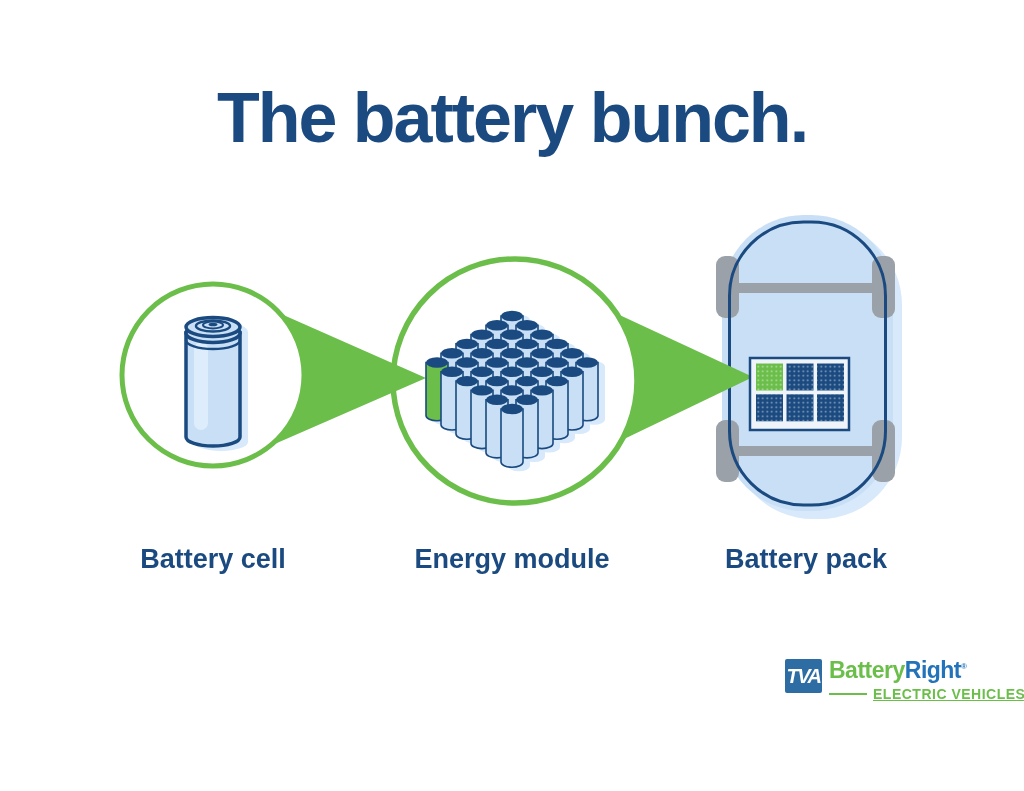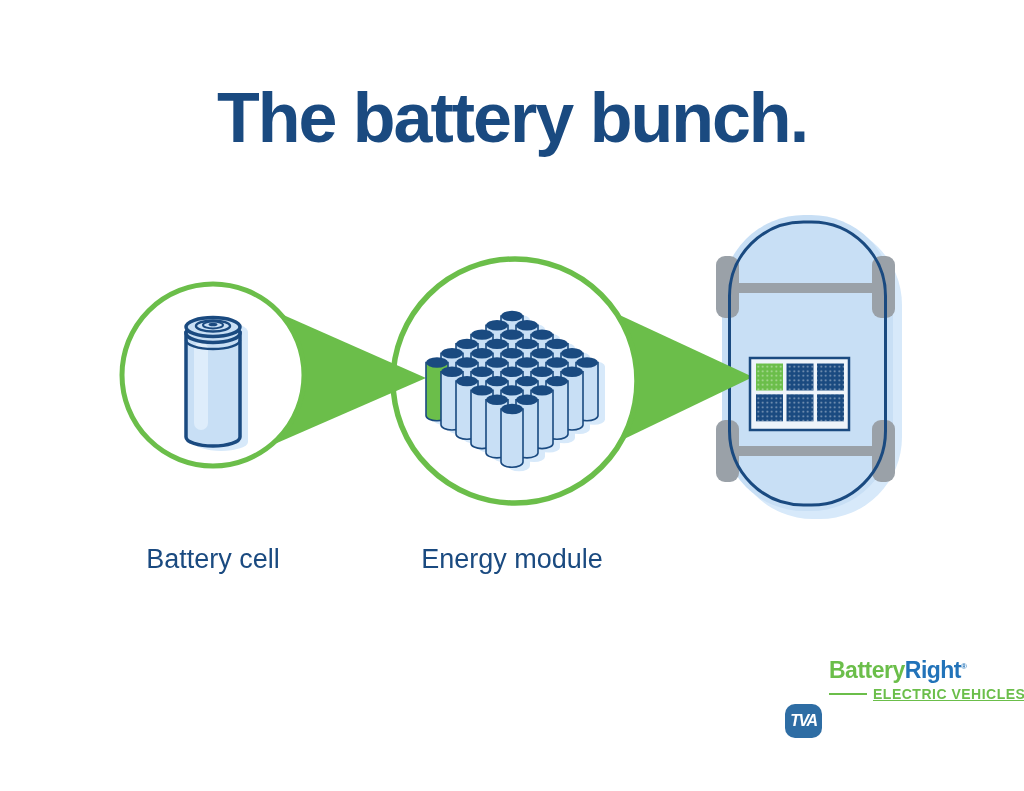--- a/index.html
+++ b/index.html
@@ -7,40 +7,40 @@
     --highlight-blue:#deedfb; --gray:#9aa1a8; --pack-bg:#eef4fa; --logo-blue:#2e6da4;
     --brand-blue:#2273b9; --white:#ffffff;
   }
   *{margin:0;padding:0;box-sizing:border-box;}
   body{background:#e8e8e8;font-family:"Liberation Sans",sans-serif;}
   .canvas{position:relative;width:1024px;height:791px;background:#ffffff;overflow:hidden;}
   .title{position:absolute;top:78px;left:0;width:100%;text-align:center;
          font-size:70px;font-weight:700;letter-spacing:-2px;color:var(--navy);}
   .stage{position:absolute;left:0;top:0;width:1024px;height:791px;}
   .item-label{position:absolute;top:544px;transform:translateX(-50%);
-              font-size:27px;font-weight:400;color:var(--navy);white-space:nowrap;}
+              font-size:27px;font-weight:700;color:var(--navy);white-space:nowrap;}
   .label-cell{left:213px;} .label-module{left:512px;} .label-pack{left:806px;}
 
   
   .magnifier{fill:#ffffff;stroke:var(--green);}
   .wedge{fill:var(--green);}
   .cyl-body{fill:var(--light-blue);stroke:var(--navy);}
   .cyl-top{fill:var(--navy);}
   .shadow{fill:var(--shadow-blue);}
   .car-body{fill:var(--light-blue);}
   .car-outline{fill:none;stroke:var(--navy);stroke-width:3;}
   .wheel{fill:var(--gray);}
   .axle{fill:var(--gray);}
   .pack-border{fill:var(--pack-bg);stroke:var(--navy);stroke-width:2.5;}
 
   
   .logo{position:absolute;top:659px;left:785px;display:flex;align-items:flex-start;gap:7px;}
-  .tva-box{width:37px;height:34px;background:var(--logo-blue);border-radius:10px;
+  .tva-box{width:37px;height:34px;background:var(--logo-blue);border-radius:2px;
            display:flex;align-items:center;justify-content:center;
-           color:#ffffff;font-weight:700;font-size:16px;letter-spacing:-1.5px;font-style:italic;margin-top:45px;}
+           color:#ffffff;font-weight:700;font-size:20px;letter-spacing:-1.5px;font-style:italic;}
   .brand-col{display:flex;flex-direction:column;}
   .brand-line{font-size:23px;font-weight:700;letter-spacing:-0.5px;line-height:1;white-space:nowrap;}
   .brand-energy{color:var(--green);}
   .brand-right{color:var(--brand-blue);}
   .brand-reg{font-size:8px;vertical-align:super;color:var(--brand-blue);}
   .tag-row{display:flex;align-items:center;justify-content:flex-end;gap:6px;margin-top:4px;}
   .tag-rule{width:38px;height:2.5px;background:var(--green);}
   .tagline{font-size:14px;font-weight:700;letter-spacing:0.5px;color:var(--green);white-space:nowrap;text-decoration:underline;}
 </style>
 </head>
@@ -250,20 +250,21 @@
           <rect x="786.5" y="394.3" width="27" height="27" style="fill: var(--navy);"></rect>
           <rect x="786.5" y="394.3" width="27" height="27" fill="url(#dots)"></rect>
           <rect x="817" y="394.3" width="27" height="27" style="fill: var(--navy);"></rect>
           <rect x="817" y="394.3" width="27" height="27" fill="url(#dots)"></rect>
         </g>
     </g>
   </svg>
 
   <div class="item-label label-cell">Battery cell</div>
   <div class="item-label label-module">Energy module</div>
+  <div class="item-label label-pack">Battery pack</div>
 
   <div class="logo">
     <div class="tva-box">TVA</div>
     <div class="brand-col">
       <div class="brand-line">
         <span class="brand-energy">Battery</span><span class="brand-right">Right</span><span class="brand-reg">®</span>
       </div>
       <div class="tag-row">
         <div class="tag-rule"></div>
         <div class="tagline">ELECTRIC VEHICLES</div>

